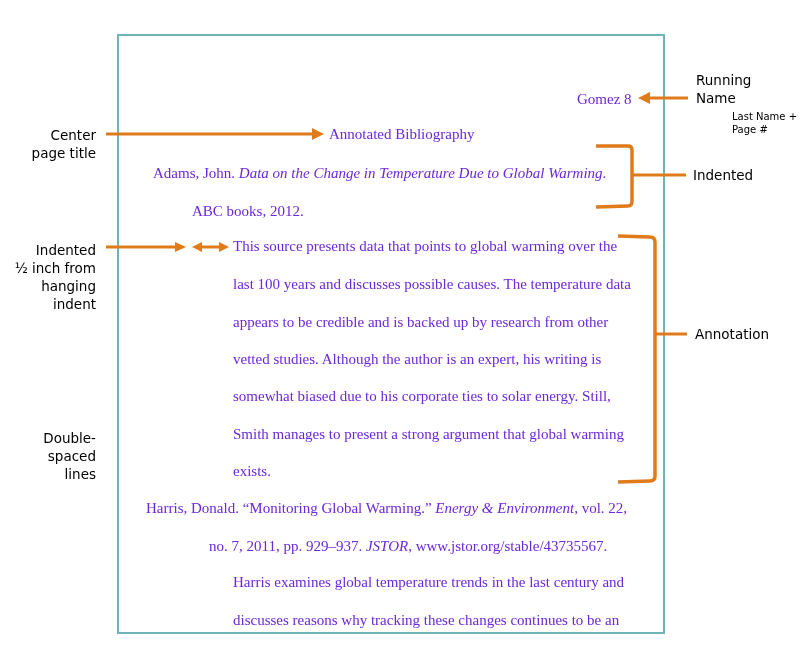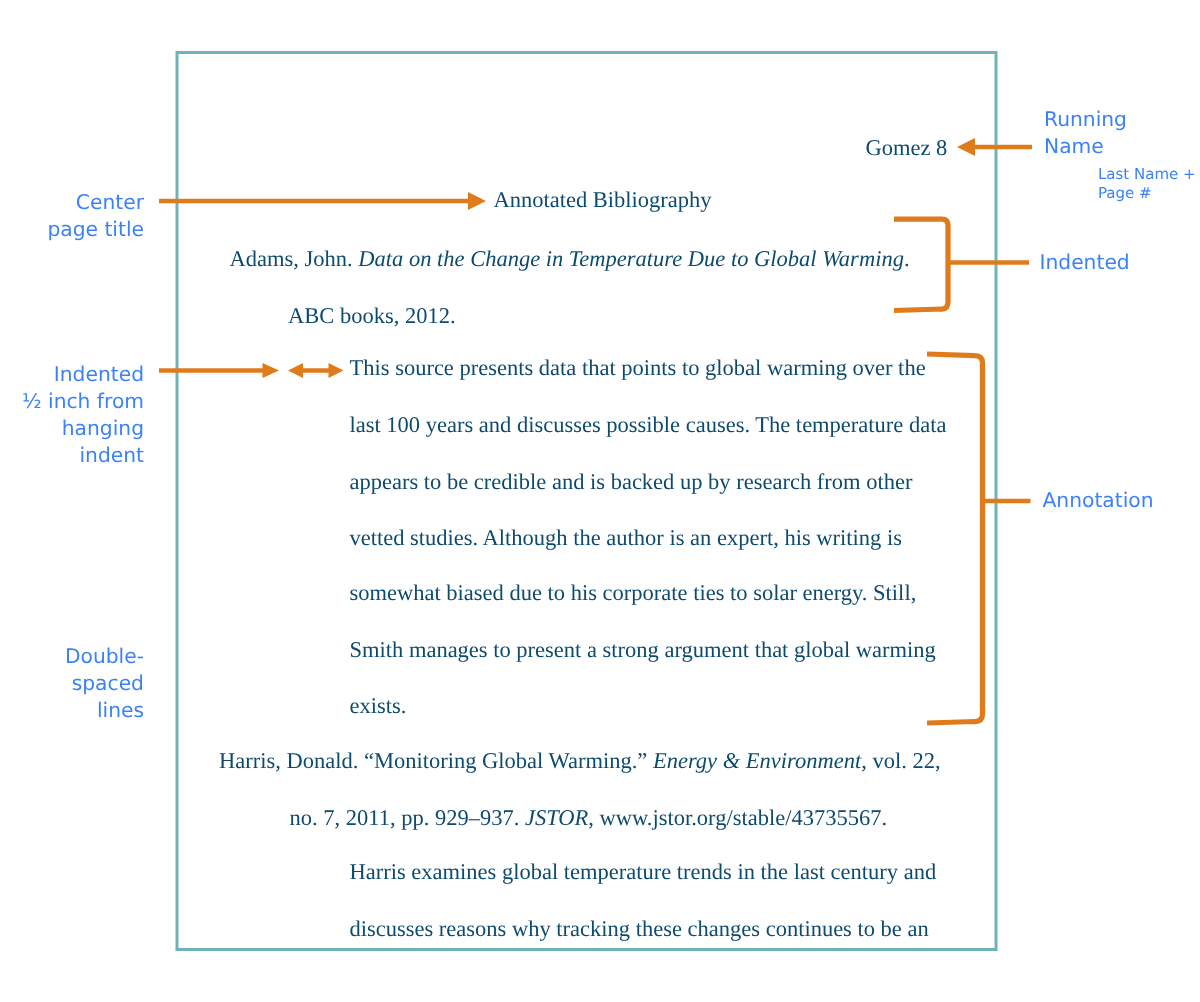--- a/index.html
+++ b/index.html
@@ -1,20 +1,20 @@
 <!DOCTYPE html>
 <html><head>
 <meta charset="utf-8">
 <style>
   html, body { margin:0; padding:0; }
   body { width:800px; height:668px; background:#ffffff; position:relative; overflow:hidden; }
   .page { position:absolute; left:117px; top:34px; width:548px; height:600px; border:2px solid #6fb3b8; box-sizing:border-box; background:#fff; }
-  .doc { position:absolute; font-family:"Liberation Serif", serif; font-size:15px; color:#0c4a6e; white-space:nowrap; line-height:18px; }
+  .doc { position:absolute; font-family:"Liberation Serif", serif; font-size:15px; color:#6d28d9; white-space:nowrap; line-height:18px; }
   .doc i { font-style:italic; }
-  .label { position:absolute; font-family:"DejaVu Sans", sans-serif; color:#3b82f6; font-size:13.5px; line-height:18px; }
+  .label { position:absolute; font-family:"DejaVu Sans", sans-serif; color:#000000; font-size:13.5px; line-height:18px; }
   .label.right { text-align:right; }
   .label.small { font-size:10px; line-height:13px;margin-left:36px; }
   svg.overlay { position:absolute; left:0; top:0; }
 </style>
 </head>
 <body>
 
 <div class="page"></div>
 
 <div class="doc" style="left:577px; top:90px;">Gomez 8</div>
@@ -25,21 +25,21 @@
 
 <div class="doc" style="left:233px; top:237px;">This source presents data that points to global warming over the</div>
 <div class="doc" style="left:233px; top:275px;">last 100 years and discusses possible causes. The temperature data</div>
 <div class="doc" style="left:233px; top:313px;">appears to be credible and is backed up by research from other</div>
 <div class="doc" style="left:233px; top:350px;">vetted studies. Although the author is an expert, his writing is</div>
 <div class="doc" style="left:233px; top:387px;">somewhat biased due to his corporate ties to solar energy. Still,</div>
 <div class="doc" style="left:233px; top:425px;">Smith manages to present a strong argument that global warming</div>
 <div class="doc" style="left:233px; top:462px;">exists.</div>
 
 <div class="doc" style="left:146px; top:499px;"><span>Harris, Donald. “Monitoring Global Warming.” </span><i>Energy &amp; Environment</i><span>, vol. 22,</span></div>
-<div class="doc" style="left:193px; top:537px;"><span>no. 7, 2011, pp. 929–937. </span><i>JSTOR</i><span>, www.jstor.org/stable/43735567.</span></div>
+<div class="doc" style="left:209px; top:537px;"><span>no. 7, 2011, pp. 929–937. </span><i>JSTOR</i><span>, www.jstor.org/stable/43735567.</span></div>
 
 <div class="doc" style="left:233px; top:573px;">Harris examines global temperature trends in the last century and</div>
 <div class="doc" style="left:233px; top:611px;">discusses reasons why tracking these changes continues to be an</div>
 
 <svg class="overlay" width="800" height="668">
 
   <g>
     <line x1="688" y1="98" x2="648" y2="98" stroke="#e07b1c" stroke-width="3"></line>
     <polygon points="638,98 650,92 650,104" fill="#e07b1c"></polygon>
   </g>

